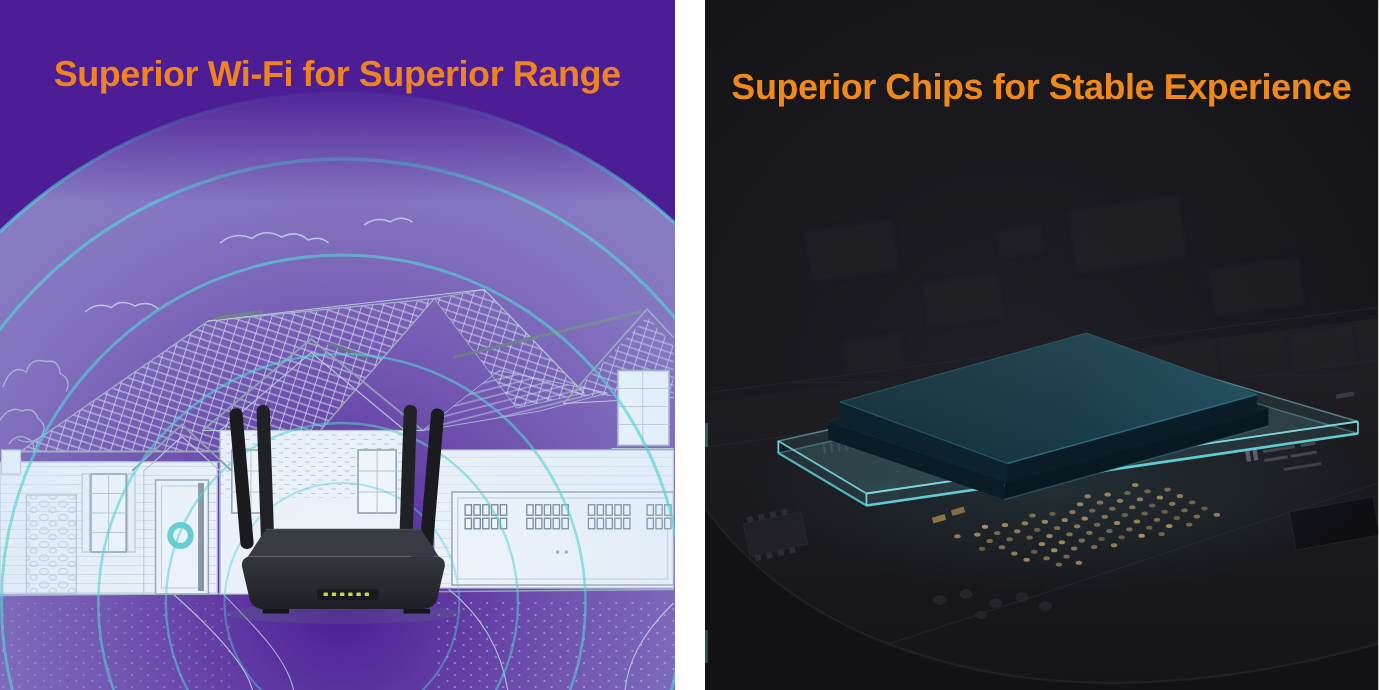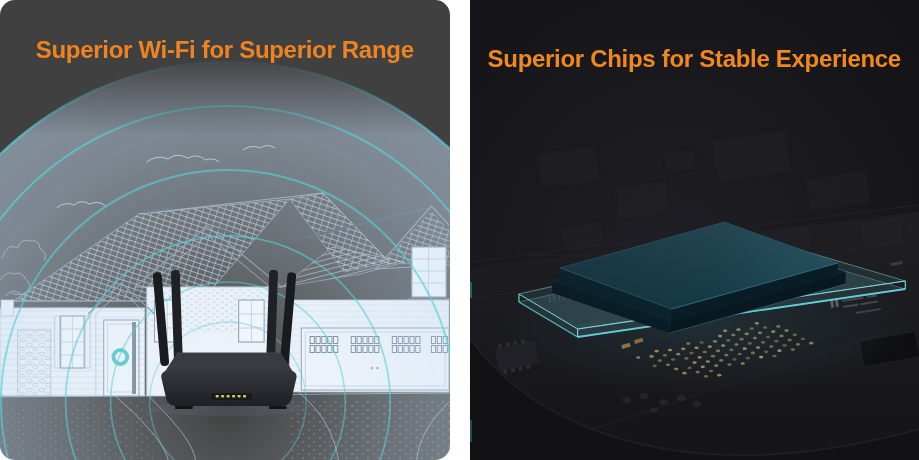--- a/index.html
+++ b/index.html
@@ -1,21 +1,21 @@
 <!DOCTYPE html>
 <html style="--orange-left: #EE8322; --orange-right: #F0891C; --ring: #58CFD4; --door-ring: #49C6CB; --chip-a: #13303B; --chip-b: #1D4A59; --glass-edge: #7FE0E6;"><head>
 <meta charset="utf-8">
 <style>
   html,body{margin:0;padding:0;background:#e8e8e8;}
   .stage{
     position:relative;width:919px;height:460px;display:flex;overflow:hidden;
     font-family:"Liberation Sans",sans-serif;background:#fff;
   }
   .panel{position:relative;width:50%;height:100%;overflow:hidden;}
-  .panel--left{background:#404040;border-radius:15px;}
+  .panel--left{background:#4c1d95;}
   .panel--right{background:radial-gradient(ellipse at 45% 60%, #1f1f25 0%, #19191e 48%, #131317 100%);margin-left:20px;}
   .panel-title{
     position:absolute;left:0;right:0;margin:0;text-align:center;z-index:5;
     font-weight:700;letter-spacing:-0.3px;white-space:nowrap;
   }
   .panel--left .panel-title{top:36px;font-size:24px;color:var(--orange-left,#ee8322);}
   .panel--right .panel-title{top:45px;font-size:24px;color:var(--orange-right,#f0891c);}
   .scene{position:absolute;left:0;top:0;width:100%;height:100%;display:block;}
   .ring{fill:none;stroke:var(--ring,#5ad0d6);}
   .sk{stroke:#8696a8;fill:none;stroke-width:1;stroke-linecap:round;}

